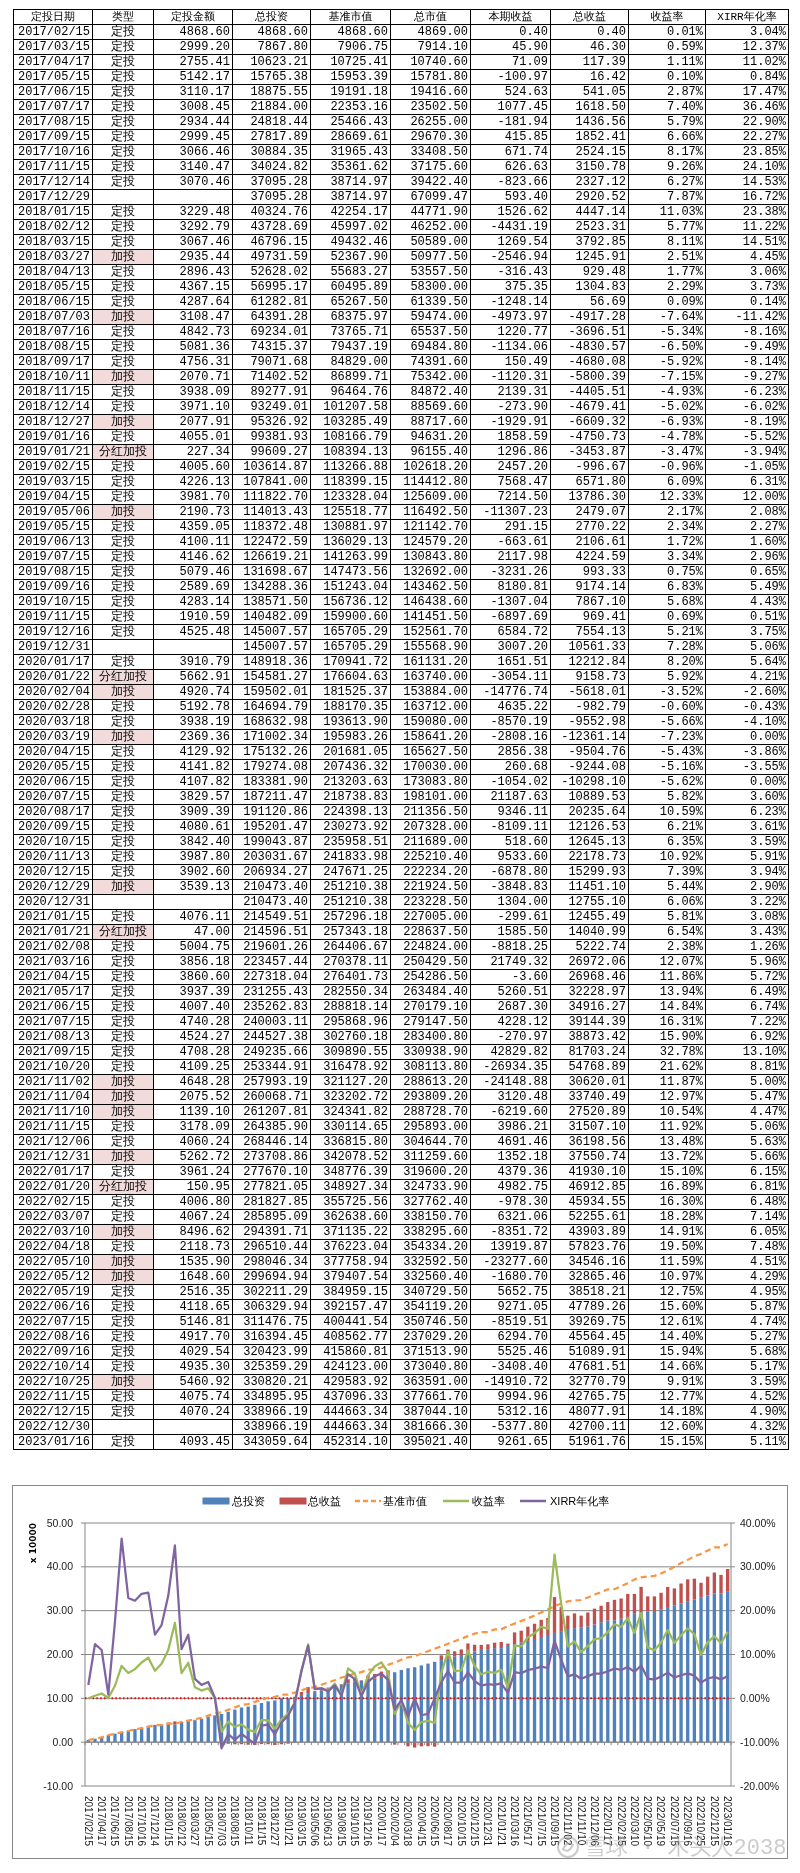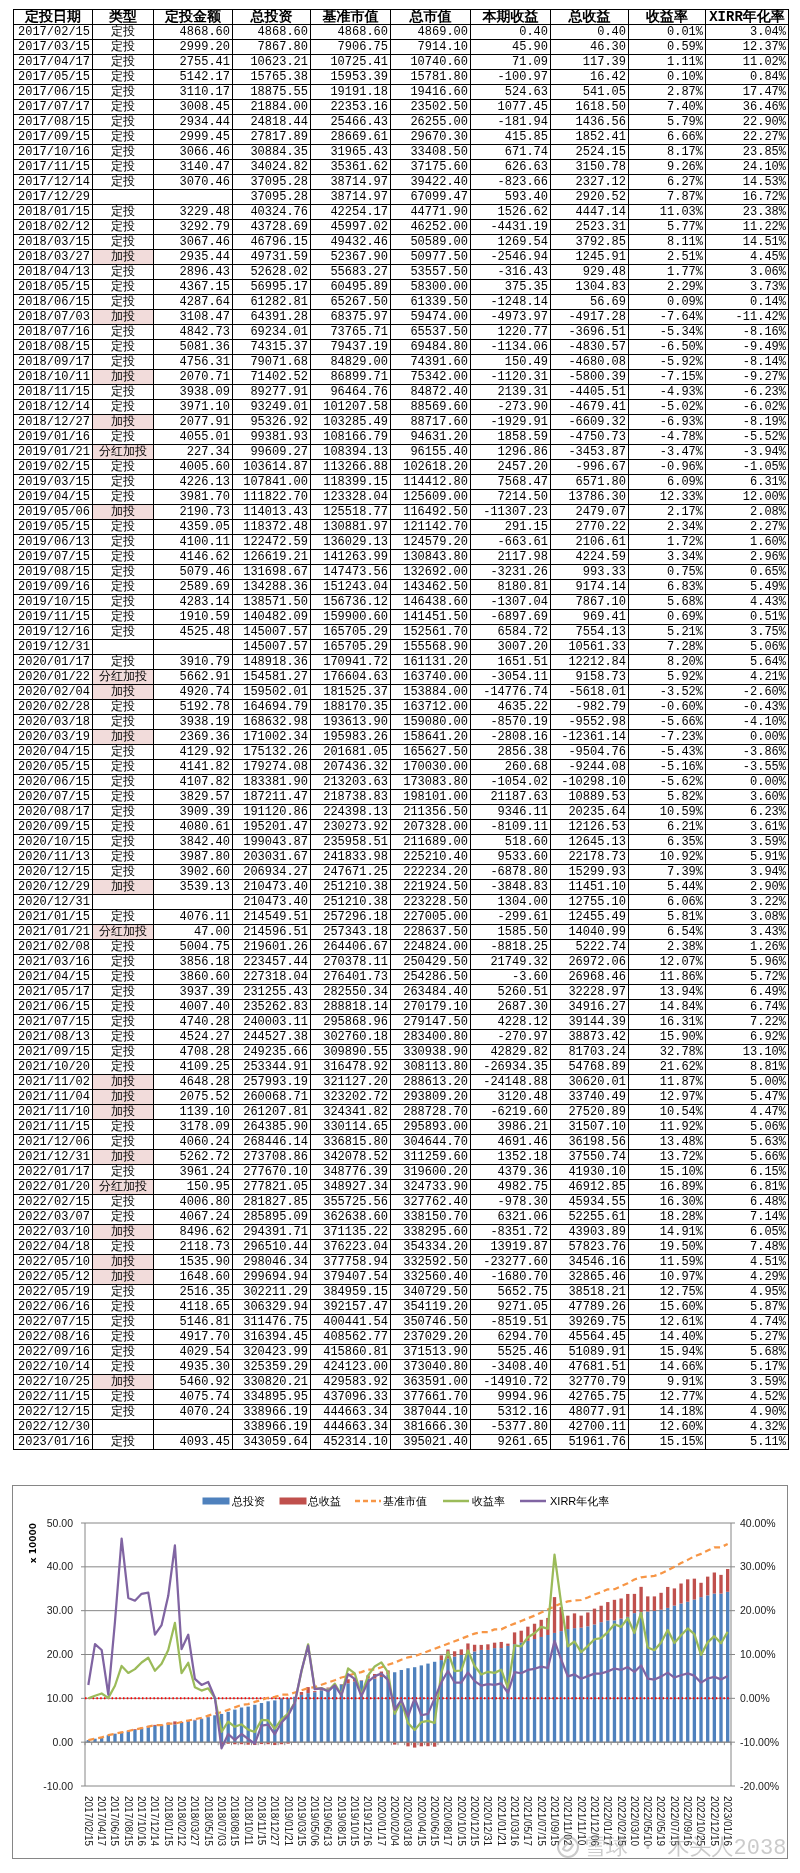--- a/index.html
+++ b/index.html
@@ -8,21 +8,21 @@
   #sheet {
     position: absolute; left: 13px; top: 9px; width: 776px;
     border-collapse: collapse; table-layout: fixed;
     font-family: "Liberation Mono", "DejaVu Sans Mono", monospace;
     font-size: 12px; color: #000;
   }
   #sheet th, #sheet td {
     border: 1px solid #000; height: 14px; line-height: 14px;
     padding: 0 2px; white-space: nowrap; overflow: hidden;
   }
-  #sheet th { font-weight: bold; text-align: center; font-size: 14px; }
+  #sheet th { font-weight: normal; text-align: center; font-size: 11px; }
   #sheet td { text-align: right; }
   #sheet td.c-type { text-align: center; }
 
   #chart-svg { position: absolute; left: 12px; top: 1485px; }
   .axlab  { font-family: "Liberation Sans", sans-serif; font-size: 10.5px; fill: #1a1a1a; }
   .xlab   { font-family: "Liberation Sans", sans-serif; font-size: 10px; fill: #1a1a1a; }
   .legtxt { font-family: "Liberation Sans", sans-serif; font-size: 11px; fill: #000; }
   .ytitle { font-family: "DejaVu Sans", sans-serif; font-size: 9px; font-weight: bold; fill: #000; }
 
   #watermark {

